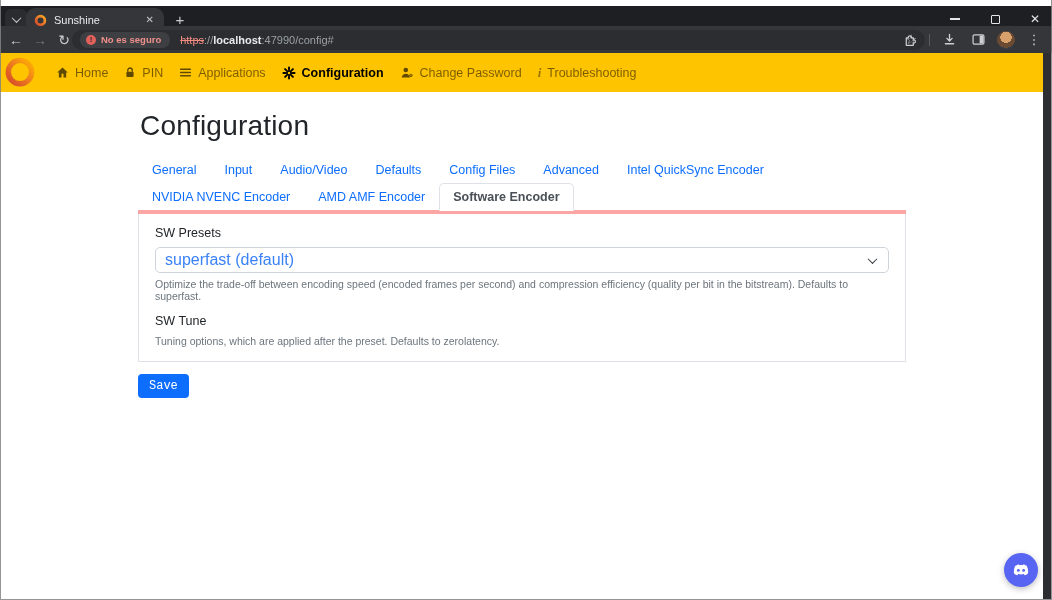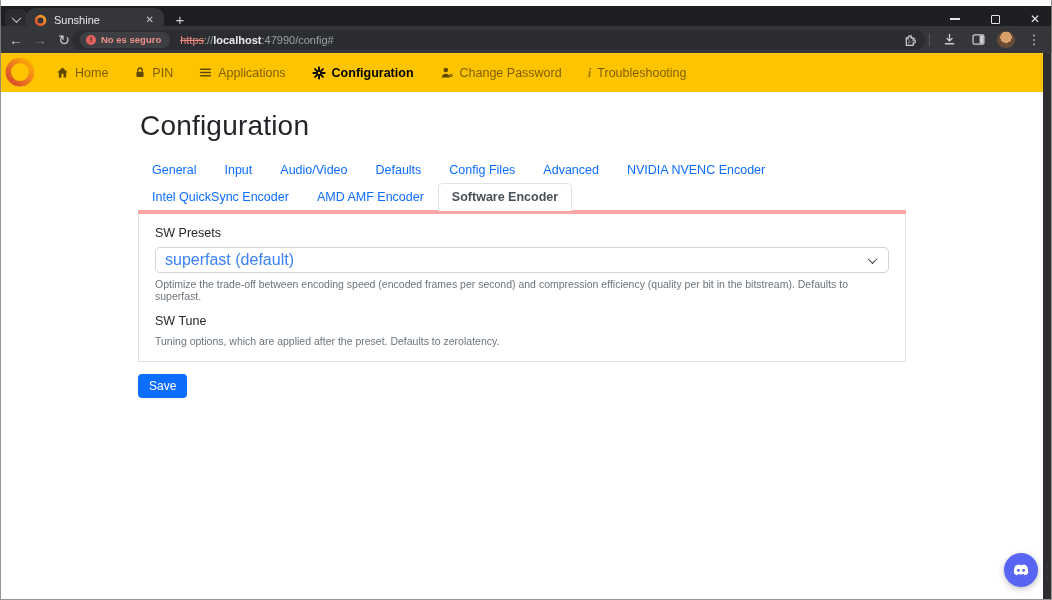--- a/index.html
+++ b/index.html
@@ -37,41 +37,41 @@
   .url .host { color:#e8eaed; font-weight:bold; }
   .star { font-size:13px; color:#cdced2; margin-right:2px; }
   .tb-right { position:absolute; right:8px; top:0; height:27px; display:flex; align-items:center; gap:9px; }
   .tb-ic { width:20px; height:20px; display:flex; align-items:center; justify-content:center; color:#cdced2; font-size:13px; }
   .tb-sep { width:1px; height:12px; background:#5a5c60; }
   .avatar { width:18px; height:18px; border-radius:50%; background:radial-gradient(circle at 50% 35%, #d8a06a 0 38%, #6b4a33 39% 70%, #3a3f52 71%); }
 
   
   .sun-nav { position:absolute; left:0; top:53px; width:1044px; height:39px; background:#ffc400; display:flex; align-items:center; }
   .brand { position:absolute; left:2px; top:2px; width:36px; height:36px; }
-  .sun-items { display:flex; align-items:center; margin-left:56px; gap:26px;justify-content:space-between; }
+  .sun-items { display:flex; align-items:center; margin-left:56px; gap:16px;justify-content:space-between; }
   .sun-item { display:flex; align-items:center; gap:6px; font-size:12.5px; color:rgba(40,28,0,.62); white-space:nowrap; }
   .sun-item svg, .sun-item .txt-ic { opacity:.75; }
   .sun-item.active { color:#000; font-weight:bold; }
   .sun-item.active svg { opacity:1; }
   .info-glyph { font-family:"Liberation Serif", serif; font-weight:bold; font-size:13px; font-style:italic; }
 
   
   .content { position:absolute; left:0; top:92px; width:1044px; bottom:0; background:#fff; }
   .container { width:768px; margin:0 auto; padding-top:18px; }
   h1.page-title { font-size:28px; font-weight:500; color:#212529; letter-spacing:.2px; margin:0 0 14px 2px; }
   .nav-tabs { display:flex; flex-wrap:wrap; border-bottom:4px solid #fca5a5; }
   .nav-tabs a { display:block; padding:6px 13px; font-size:12.5px; color:#0d6efd; text-decoration:none; border:1px solid transparent; border-radius:5px 5px 0 0; margin-bottom:-1px; cursor:pointer; }
   .nav-tabs a.active { color:#495057; background:#fff; border-color:#dee2e6 #dee2e6 #fff; font-weight:bold; }
   .tab-content { border:1px solid #dee2e6; border-top:none; padding:12px 16px 14px; }
   .field-label { font-size:12.5px; color:#212529; margin-bottom:7px; }
   .form-select { position:relative; height:26px; border:1px solid #ced4da; border-radius:5px; font-size:16px; color:#3b82f6; display:flex; align-items:center; padding:0 30px 0 9px; background:#fff; cursor:pointer; }
   .form-select .caret { position:absolute; right:12px; top:9px; width:7px; height:7px; border-right:1.7px solid #343a40; border-bottom:1.7px solid #343a40; transform:rotate(45deg) translate(-1px,-1px); }
   .form-text { font-size:10.5px; color:#6c757d; margin-top:5px; }
   .field + .field { margin-top:12px; }
-  .save-btn { margin-top:12px; display:inline-block; background:#0d6efd; color:#fff; font-size:12px; border:none; border-radius:4px; padding:5px 11px; cursor:pointer; }
+  .save-btn { margin-top:12px; display:inline-block; background:#0d6efd; color:#fff; font-size:12px; border:none; border-radius:4px; padding:5px 11px; cursor:pointer;font-family:Liberation Mono, monospace; }
 
   
   .scrollbar { position:absolute; right:1px; top:53px; width:8px; bottom:1px; background:#2d2e31; z-index:40; }
 
   
   .discord-fab { position:absolute; right:14px; bottom:13px; width:34px; height:34px; border-radius:50%; background:#5865f2; display:flex; align-items:center; justify-content:center; box-shadow:0 2px 6px rgba(0,0,0,.25); z-index:45; cursor:pointer; }
 </style>
 </head>
 <body>
 
@@ -203,22 +203,22 @@
     <div class="container">
       <h1 class="page-title">Configuration</h1>
 
       <div class="nav-tabs">
         <a>General</a>
         <a>Input</a>
         <a>Audio/Video</a>
         <a>Defaults</a>
         <a>Config Files</a>
         <a>Advanced</a>
+        <a>Intel QuickSync Encoder</a>
         <a>NVIDIA NVENC Encoder</a>
-        <a>Intel QuickSync Encoder</a>
         <a>AMD AMF Encoder</a>
         <a class="active">Software Encoder</a>
       </div>
 
       <div class="tab-content">
         <div class="field">
           <div class="field-label">SW Presets</div>
           <div class="form-select" role="combobox">
             <span>superfast (default)</span>
             <span class="caret"></span>

